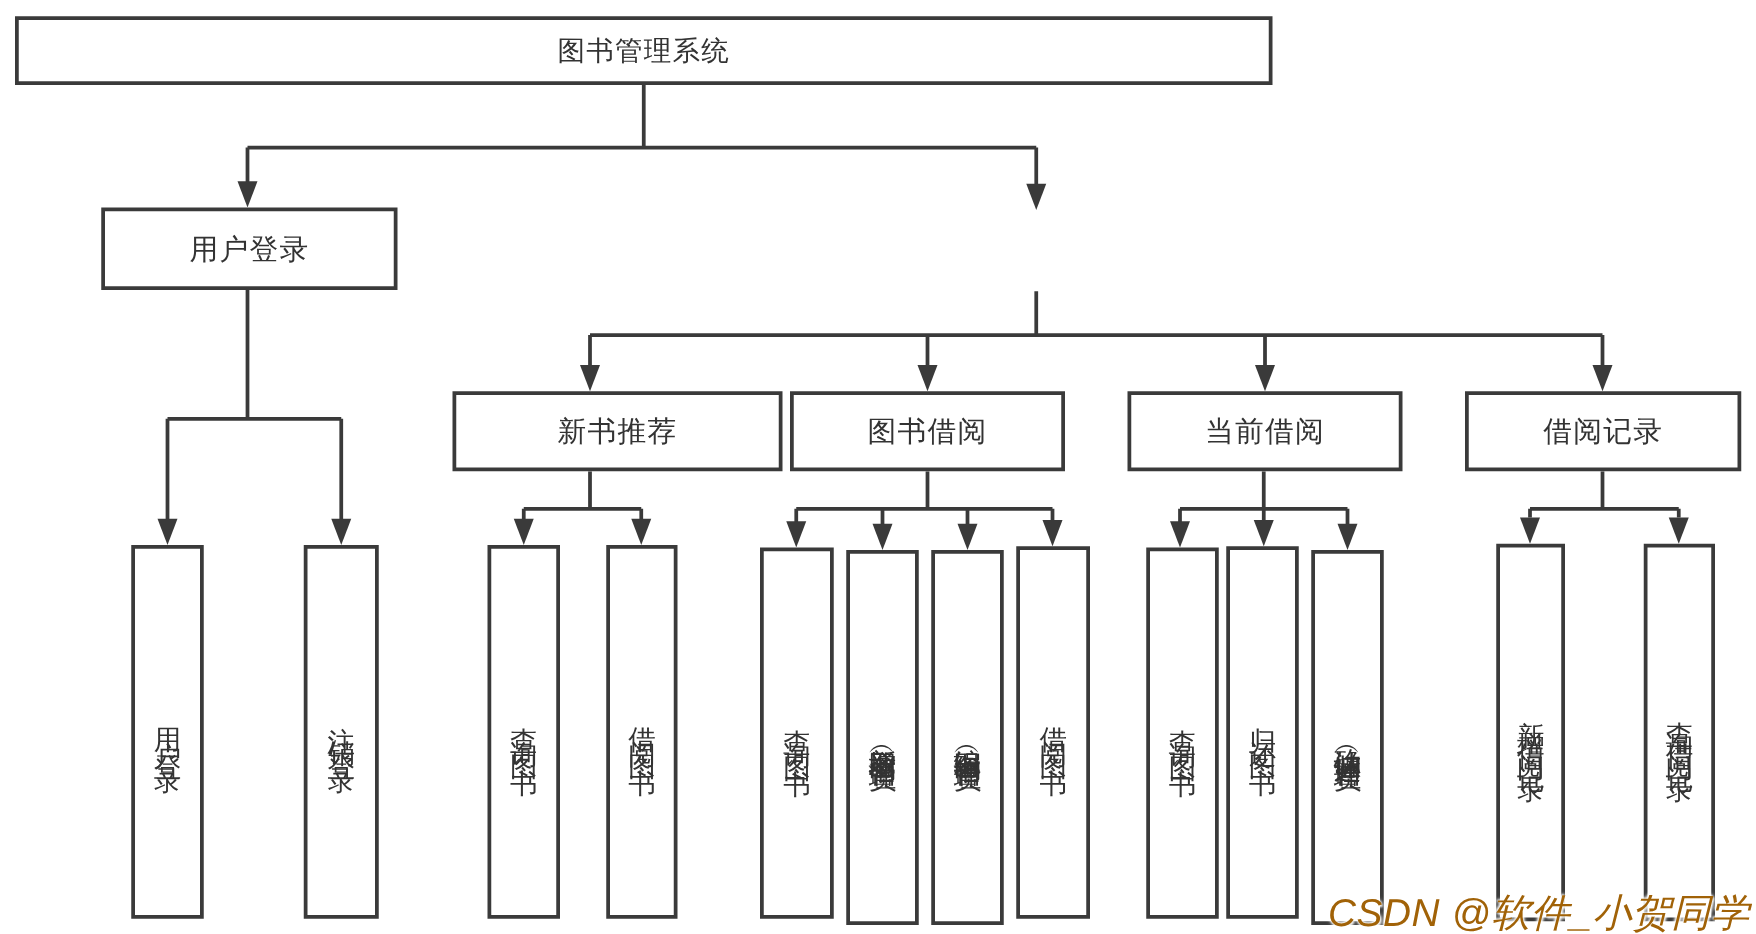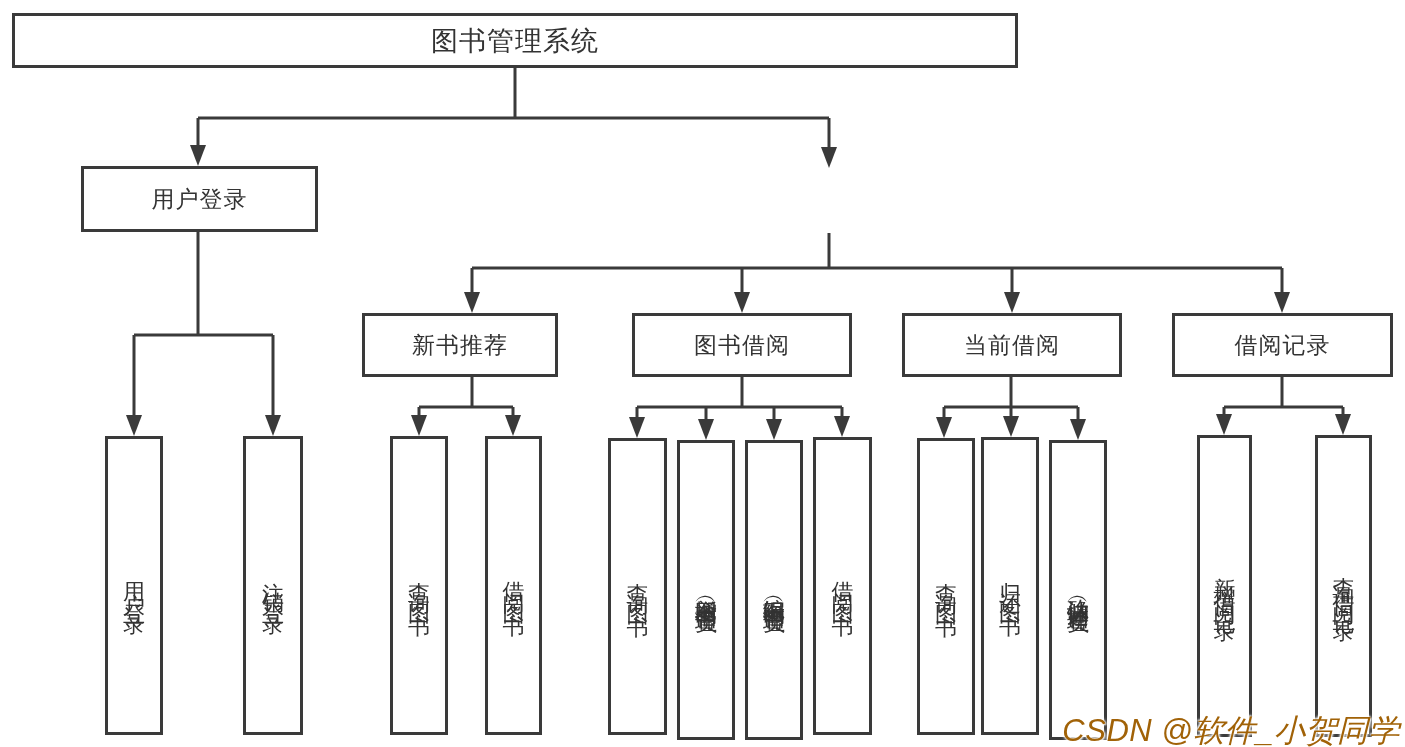--- a/index.html
+++ b/index.html
@@ -76,29 +76,29 @@
       <polygon points="1070,419 1086,419 1078,440"></polygon>
     </g>
 
     <g>
       <path d="M1282,377 V407 M1224,407 H1343 M1224,407 V414 M1343,407 V414"></path>
       <polygon points="1216,414 1232,414 1224,435"></polygon>
       <polygon points="1335,414 1351,414 1343,435"></polygon>
     </g>
   </svg>
 
-  <div class="node" style="left:12px;top:13px;width:1006px;height:55px;font-size:27px;">
+  <div class="node" style="left:12px;top:13px;width:1006px;height:55px;font-size:22px;">
     <span>图书管理系统</span>
   </div>
 
   <div class="node" style="left:81px;top:166px;width:237px;height:66px;">
     <span>用户登录</span>
   </div>
 
-  <div class="node" style="left:362px;top:313px;width:196px;height:64px;">
+  <div class="node" style="left:362px;top:313px;width:264px;height:64px;">
     <span>新书推荐</span>
   </div>
   <div class="node" style="left:632px;top:313px;width:220px;height:64px;">
     <span>图书借阅</span>
   </div>
   <div class="node" style="left:902px;top:313px;width:220px;height:64px;text-align:right;">
     <span>当前借阅</span>
   </div>
   <div class="node" style="left:1172px;top:313px;width:221px;height:64px;">
     <span>借阅记录</span>

